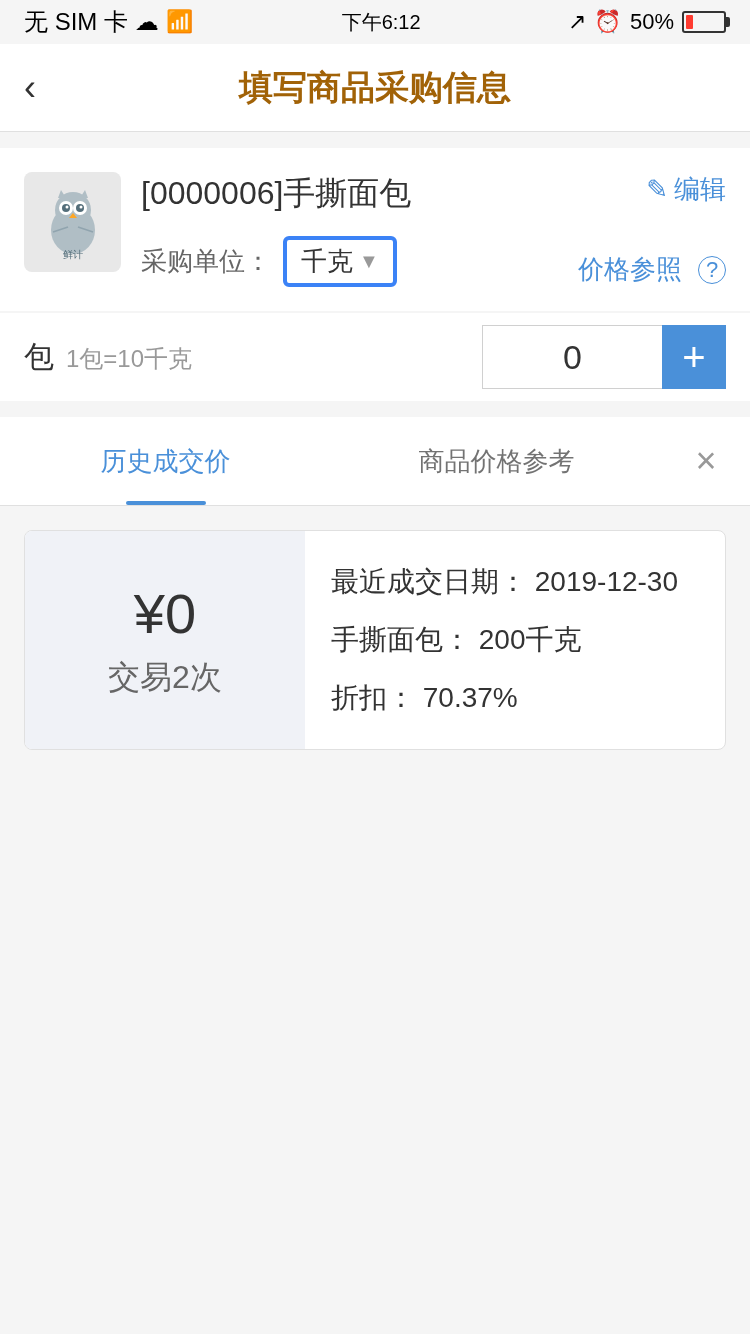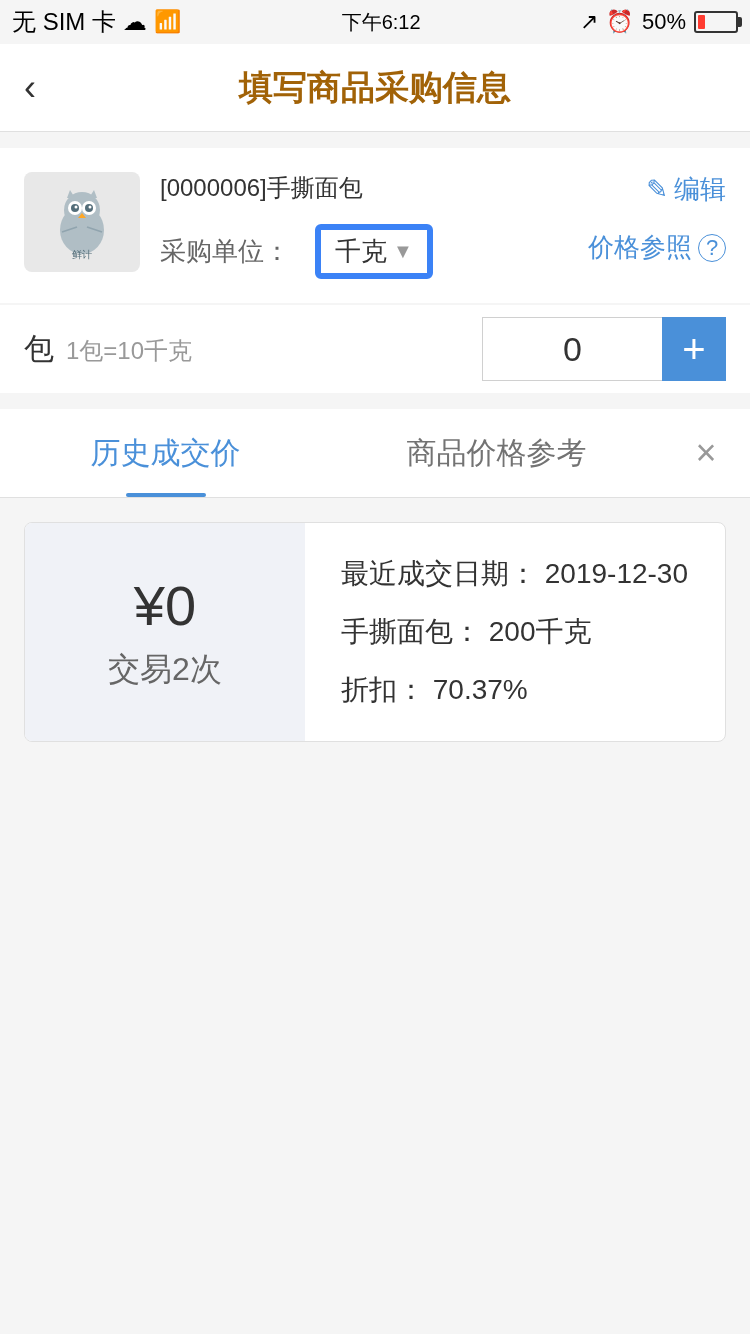--- a/index.html
+++ b/index.html
@@ -13,21 +13,21 @@
     }
 
     
     .status-bar {
       width: 100%;
       height: 44px;
       background: #f5f5f5;
       display: flex;
       align-items: center;
       justify-content: space-between;
-      padding: 0 12px;
+      padding: 0 24px;
       font-size: 24px;
       font-weight: 500;
     }
     .status-left { display: flex; align-items: center; gap: 8px; }
     .status-center { font-size: 20px; font-weight: 500; }
     .status-right { display: flex; align-items: center; gap: 8px; font-size: 22px; }
     .battery {
       width: 44px; height: 22px;
       border: 2px solid #333;
       border-radius: 3px;
@@ -82,47 +82,47 @@
     .product-card {
       background: #fff;
       padding: 24px;
       margin-top: 16px;
       display: flex;
       align-items: flex-start;
       gap: 20px;
       position: relative;
     }
     .product-image {
-      width: 116px;
+      width: 97px;
       height: 100px;
       background: #e8e8e8;
       border-radius: 8px;
       display: flex;
       align-items: center;
       justify-content: center;
       flex-shrink: 0;
       overflow: hidden;
     }
     .product-info {
       flex: 1;
     }
     .product-name {
-      font-size: 24px;
+      font-size: 32px;
       color: #333;
       font-weight: 500;
       margin-bottom: 20px;
     }
     .product-unit-row {
       display: flex;
       align-items: center;
-      gap: 25px;
+      gap: 12px;
     }
     .unit-label { color: #666; font-size: 26px; }
     .unit-select {
-      border: 6px solid #3b82f6;
+      border: 4px solid #3b82f6;
       border-radius: 6px;
       padding: 4px 14px;
       font-size: 26px;
       color: #333;
       display: flex;
       align-items: center;
       gap: 6px;
       background: #fff;
     }
     .unit-arrow { font-size: 20px; color: #999; }
@@ -131,27 +131,27 @@
       top: 24px;
       right: 24px;
       color: #4a90d9;
       font-size: 26px;
       display: flex;
       align-items: center;
       gap: 6px;
     }
     .price-ref-btn {
       position: absolute;
-      bottom: 38px;
+      bottom: 24px;
       right: 24px;
       color: #4a90d9;
       font-size: 26px;
       display: flex;
       align-items: center;
-      gap: 6px;
+      gap: 16px;
     }
 
     
     .quantity-row {
       background: #fff;
       margin-top: 2px;
       padding: 0 24px;
       height: 88px;
       display: flex;
       align-items: center;
@@ -202,21 +202,21 @@
       align-items: center;
       position: relative;
     }
     .tab-item {
       flex: 1;
       height: 88px;
       display: flex;
       flex-direction: column;
       align-items: center;
       justify-content: center;
-      font-size: 30px;
+      font-size: 26px;
       cursor: pointer;
       position: relative;
     }
     .tab-item.active { color: #4a90d9; }
     .tab-item.inactive { color: #737373; }
     .tab-underline {
       position: absolute;
       bottom: 0;
       left: 50%;
       transform: translateX(-50%);
@@ -263,21 +263,21 @@
       color: #333;
       font-weight: 300;
     }
     .history-trades {
       font-size: 32px;
       color: #666;
       margin-top: 10px;
     }
     .history-right {
       flex: 1;
-      padding: 30px 36px;
+      padding: 30px 26px;
       display: flex;
       flex-direction: column;
       gap: 16px;
     }
     .history-detail-item {
       font-size: 28px;
       color: #333;
       line-height: 1.5;
     }
     .detail-label { color: #333; }

